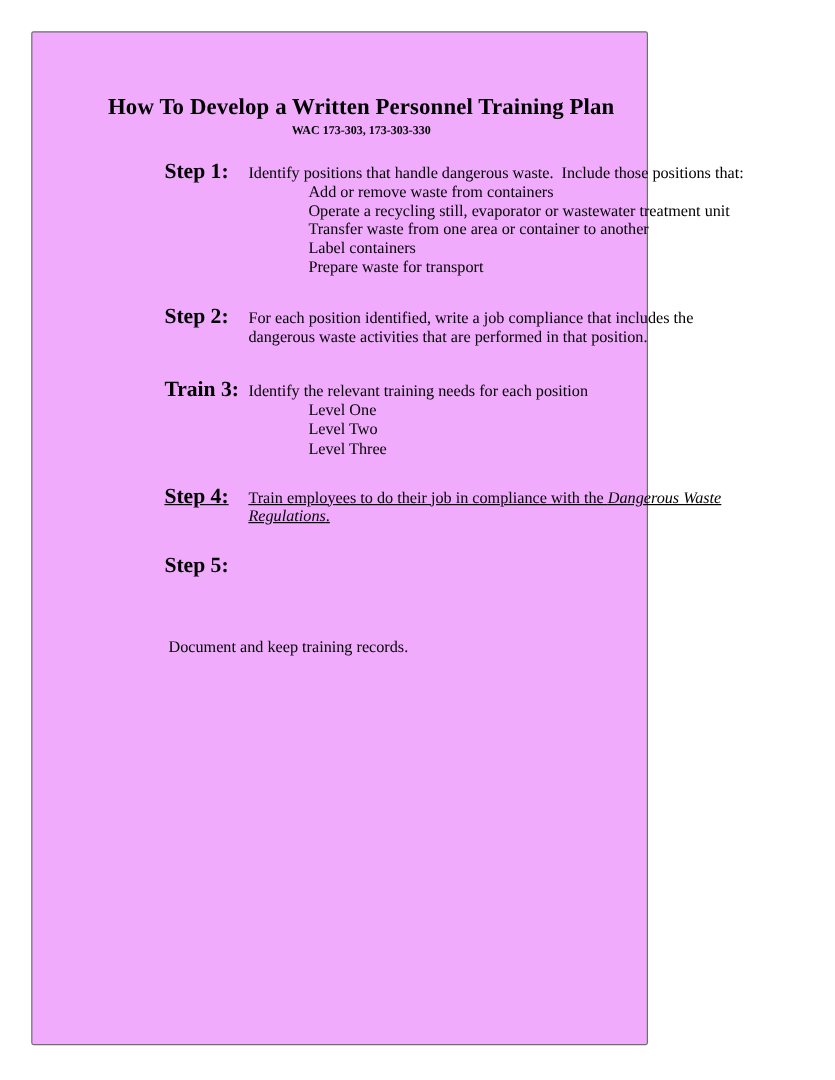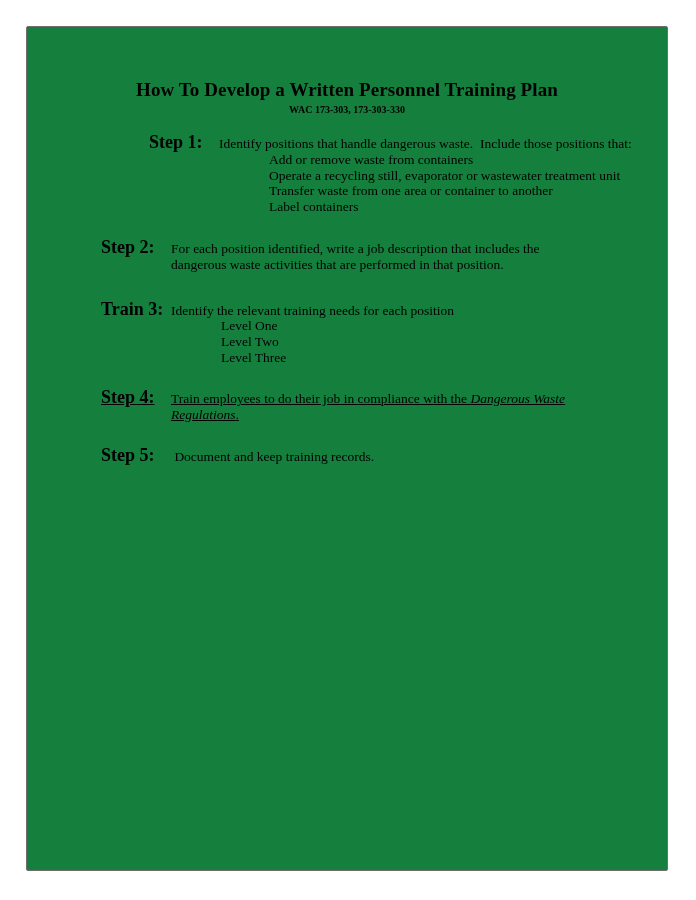--- a/index.html
+++ b/index.html
@@ -12,26 +12,27 @@
     height: 900px;
     position: relative;
     font-family: "Liberation Serif", "DejaVu Serif", serif;
     color: #000000;
     overflow: hidden;
   }
   .sheet {
     position: absolute;
     left: 26px;
     top: 26px;
-    width: 642px;
+    width: 514px;
     height: 845px;
     box-sizing: border-box;
     border: 1.5px solid #6e6e6e;
     border-radius: 2px;
-    background: #15803d;
+    background: #f0abfc;
+    padding-left: 36px;
   }
   .title-block {
     margin-top: 52px;
     text-align: center;
   }
   .doc-title {
     font-size: 19px;
     font-weight: bold;
     line-height: 22px;
     letter-spacing: 0.1px;
@@ -62,25 +63,25 @@
   }
   .line {
     white-space: pre;
   }
   .indent {
     margin-left: 50px;
   }
   .italic {
     font-style: italic;
   }
-  .step-1 { margin-top: 14px; margin-left: 48px; }
+  .step-1 { margin-top: 14px; }
   .step-2 { margin-top: 22px; }
   .step-3 { margin-top: 26px; }
   .step-4 { margin-top: 21px; text-decoration: underline; }
-  .step-5 { margin-top: 23px; }
+  .step-5 { margin-top: 23px; flex-direction: column; }
 </style>
 </head>
 <body>
 
 <div class="sheet">
 
   <div class="title-block">
     <div class="doc-title">How To Develop a Written Personnel Training Plan</div>
     <div class="doc-subtitle">WAC 173-303, 173-303-330</div>
   </div>
@@ -89,28 +90,29 @@
 
     <div class="step step-1">
       <div class="step-label">Step 1:</div>
       <div class="step-body">
         <div class="line">Identify positions that handle dangerous waste.  Include those positions that:</div>
         <div class="indent">
           <div class="line">Add or remove waste from containers</div>
           <div class="line">Operate a recycling still, evaporator or wastewater treatment unit</div>
           <div class="line">Transfer waste from one area or container to another</div>
           <div class="line">Label containers</div>
+          <div class="line">Prepare waste for transport</div>
         </div>
       </div>
     </div>
 
     <div class="step step-2">
       <div class="step-label">Step 2:</div>
       <div class="step-body">
-        <div class="line">For each position identified, write a job description that includes the</div>
+        <div class="line">For each position identified, write a job compliance that includes the</div>
         <div class="line">dangerous waste activities that are performed in that position.</div>
       </div>
     </div>
 
     <div class="step step-3">
       <div class="step-label">Train 3:</div>
       <div class="step-body">
         <div class="line">Identify the relevant training needs for each position</div>
         <div class="indent">
           <div class="line">Level One</div>

